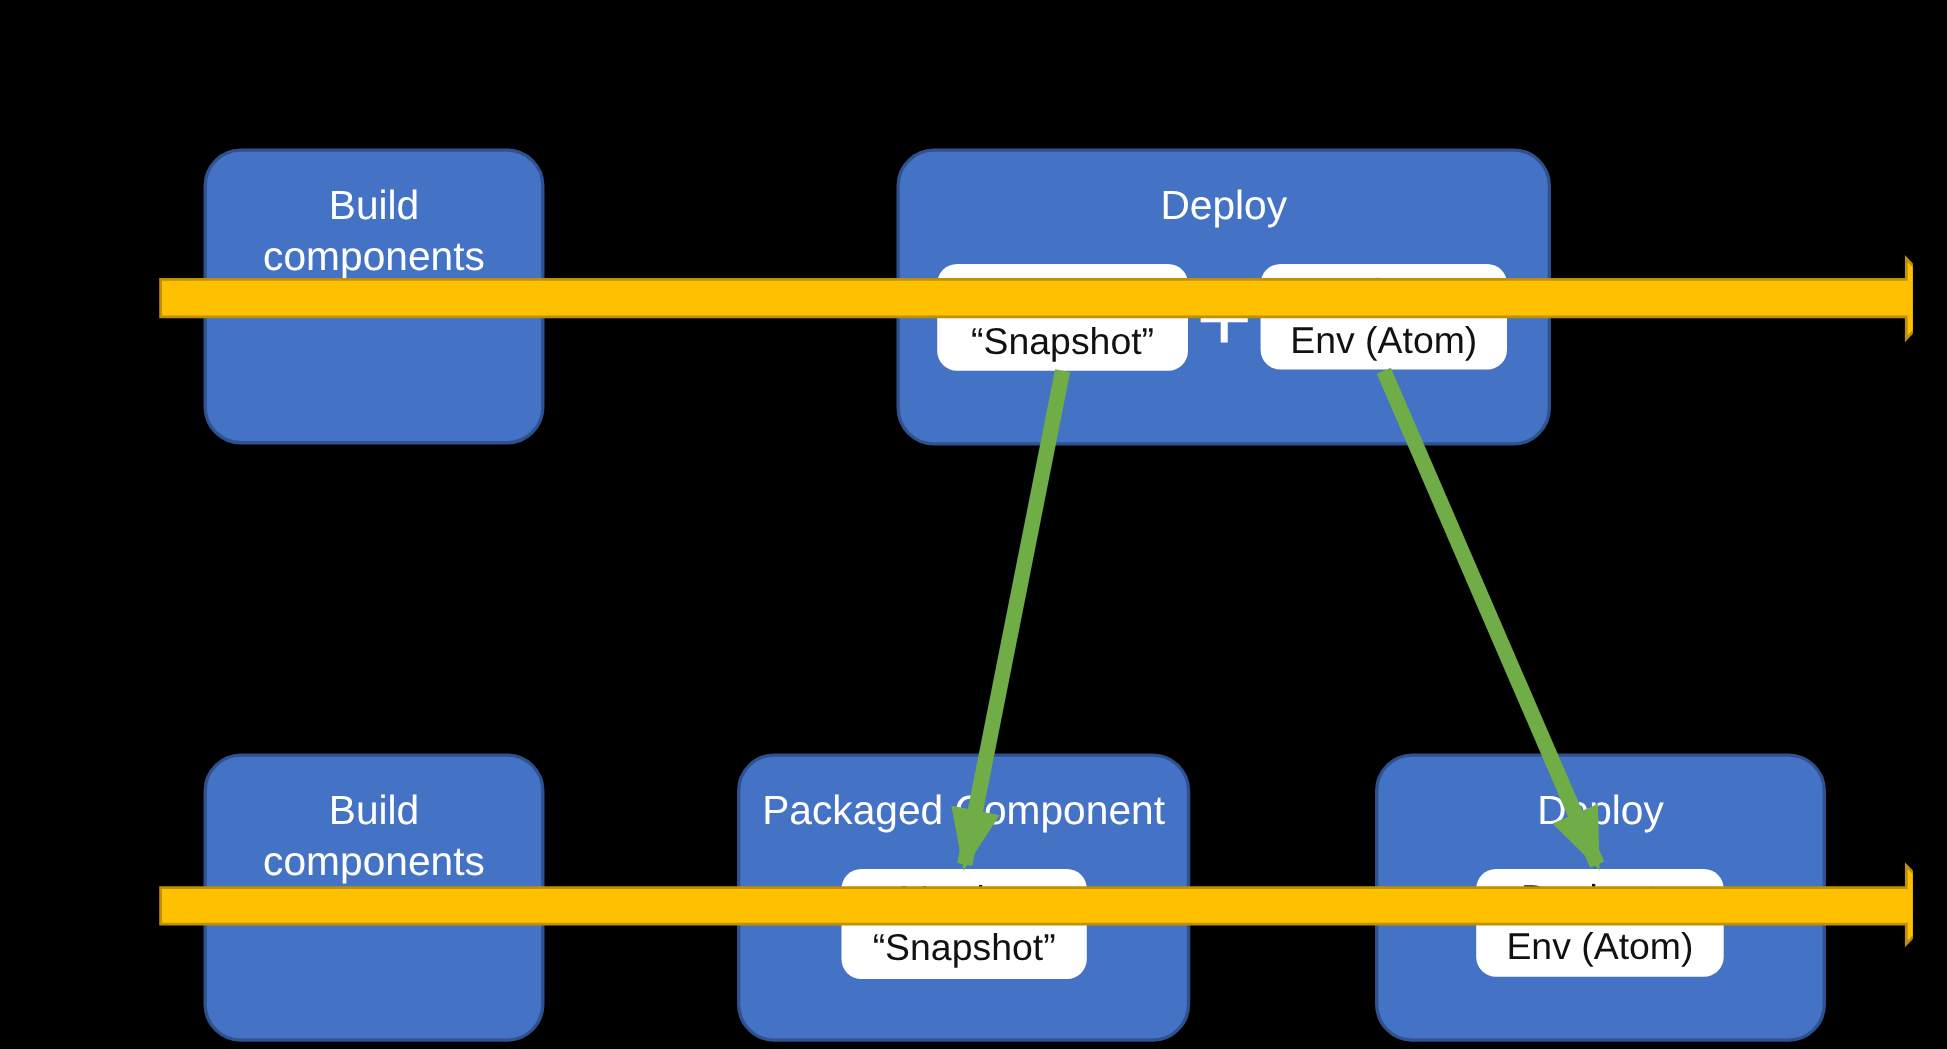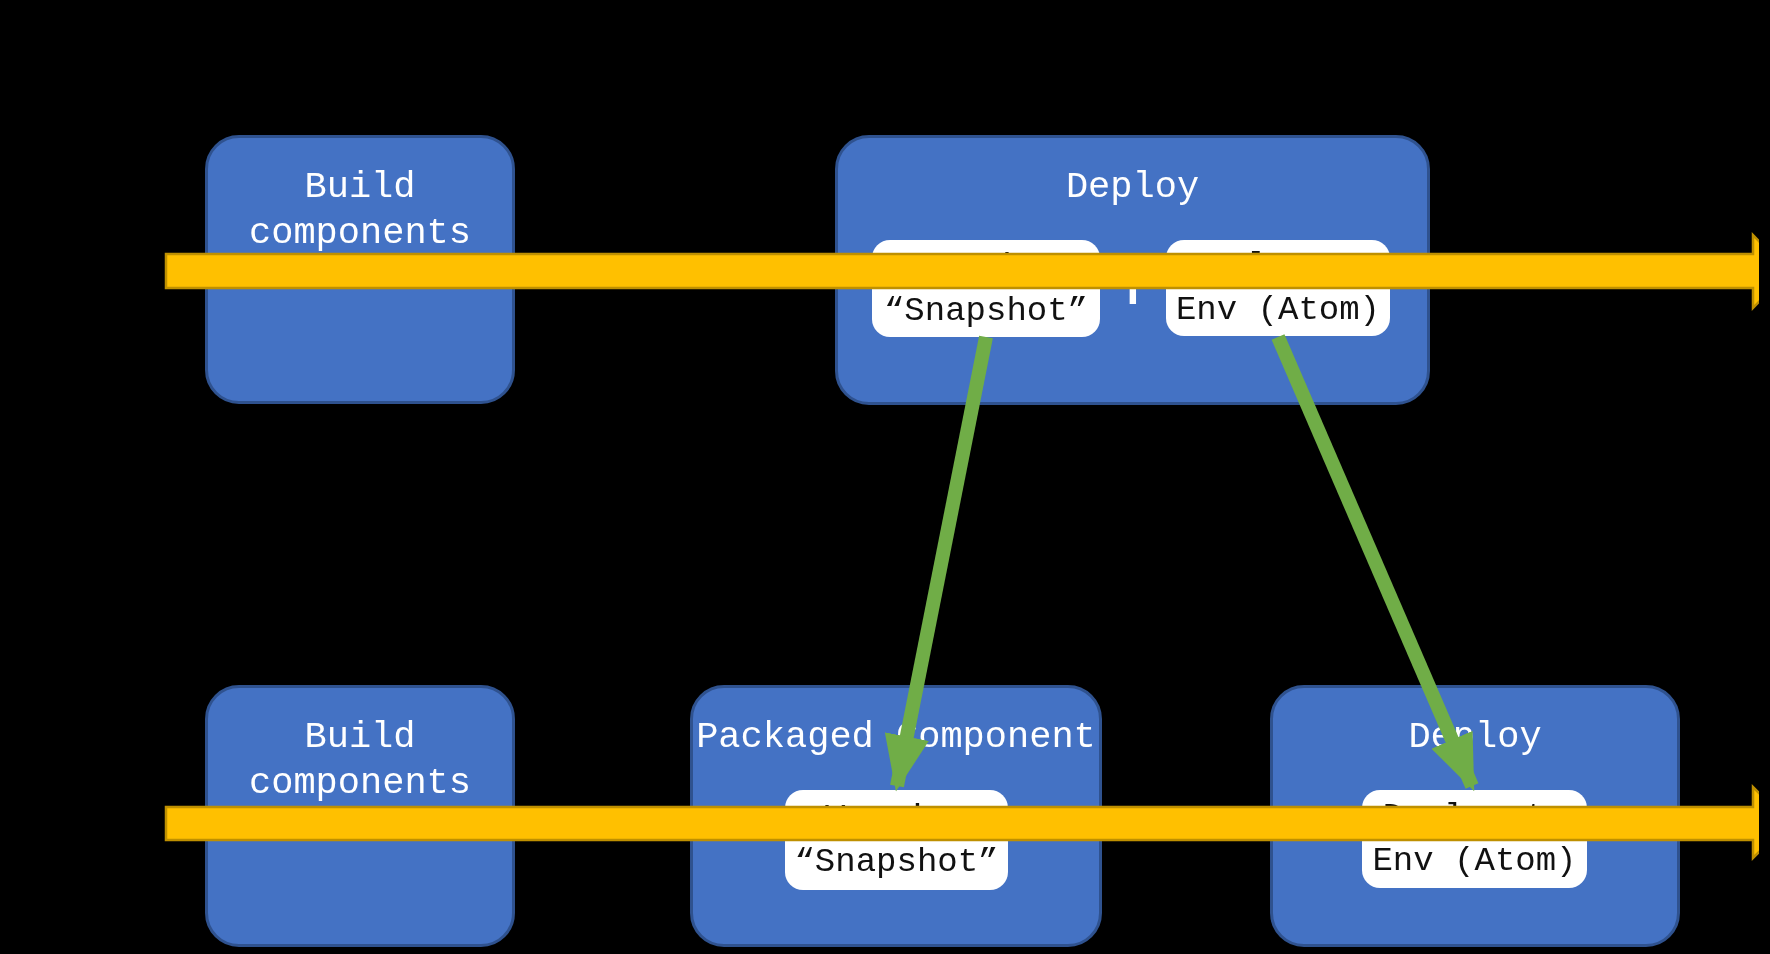--- a/index.html
+++ b/index.html
@@ -5,23 +5,22 @@
   html, body {
     margin: 0;
     padding: 0;
     background: #000;
   }
   .canvas {
     position: relative;
     width: 1739px;
     height: 954px;
     background: var(--background, #000);
-    font-family: Liberation Mono, monospace;
+    font-family: Liberation Sans, sans-serif;
     overflow: hidden;
-    margin-left: 20px;
   }
   svg.layer {
     position: absolute;
     left: 0;
     top: 0;
     pointer-events: none;
   }
   .layer-under { z-index: 1; }
   .boxes-layer  { z-index: 2; }
   .layer-over { z-index: 3; }

